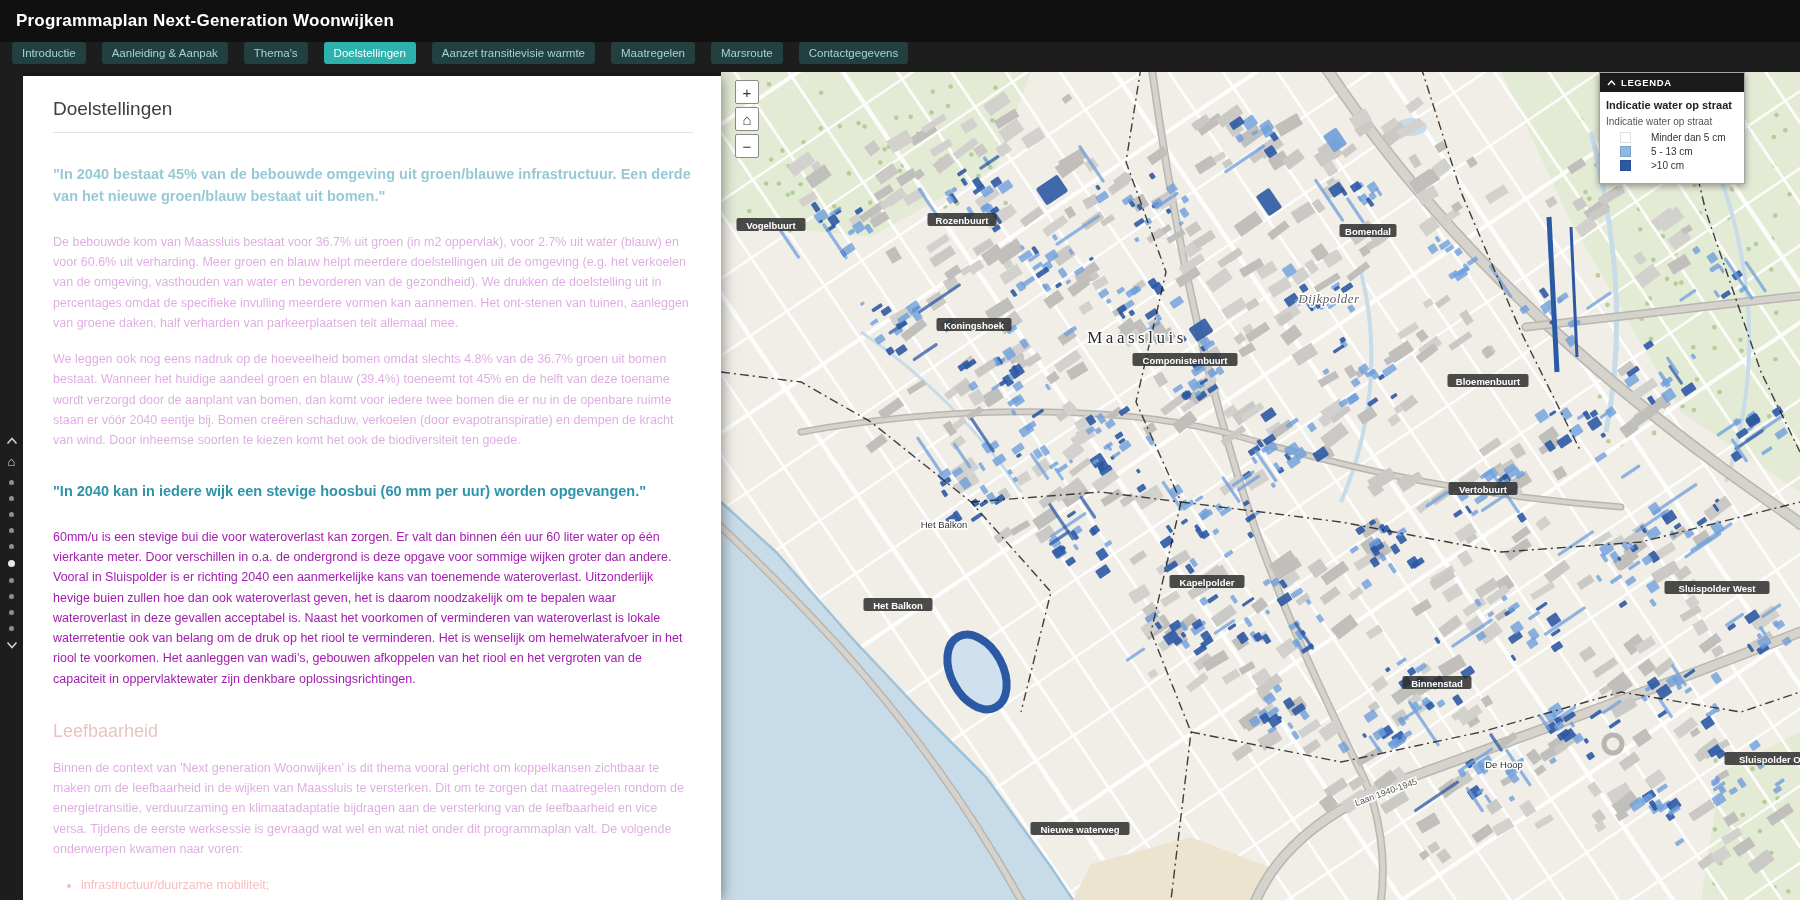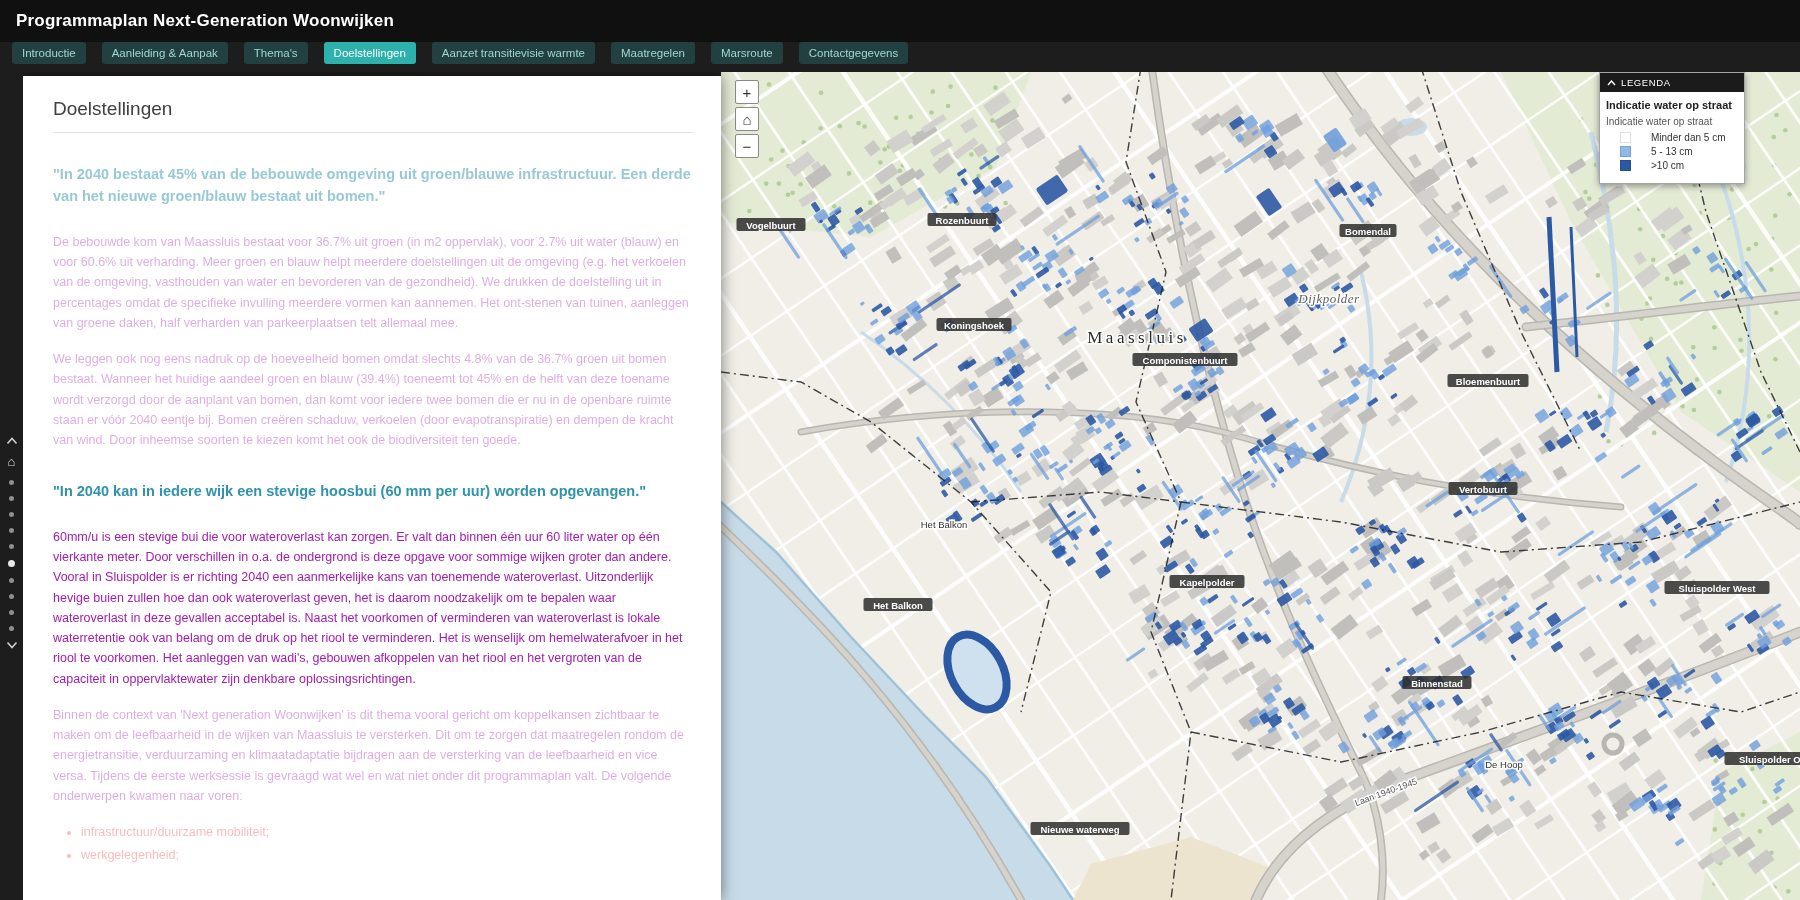--- a/index.html
+++ b/index.html
@@ -45,21 +45,21 @@
   
   .map{position:absolute;left:721px;top:72px;right:0;bottom:0;background:#f0eee7;z-index:10}
   #map-svg{position:absolute;left:0;top:0;width:100%;height:100%}
   .zoomctl{position:absolute;left:14px;top:8px;display:flex;flex-direction:column;gap:3px;z-index:15}
   .zoomctl button{width:24px;height:24px;background:#fff;border:1px solid #8a8a8a;border-radius:2px;
     font-size:15px;color:#333;display:grid;place-items:center;padding:0;cursor:pointer;
     font-family:"Liberation Sans",sans-serif}
   .legend{position:absolute;top:0;right:55px;width:144px;background:#fff;border:1px solid #a5a5a5;
     box-shadow:0 2px 7px rgba(0,0,0,.4);z-index:15}
   .legend-head{background:#1b1b1b;color:#fff;height:19px;display:flex;align-items:center;gap:5px;
-    padding:0 7px;font-size:9.5px;font-weight:normal;letter-spacing:.6px;cursor:pointer}
+    padding:0 7px;font-size:9.5px;font-weight:bold;letter-spacing:.6px;cursor:pointer}
   .legend-body{padding:7px 6px 9px}
   .legend-title{font-size:11px;font-weight:bold;color:#222;margin-bottom:5px}
   .legend-sub{font-size:10px;color:#555;margin-bottom:5px}
   .legend-row{display:flex;align-items:center;gap:20px;margin:3px 0 3px 14px;color:#333;font-size:10px}
   .swatch{width:11px;height:11px;display:inline-block;border:1px solid rgba(0,0,0,.12);box-sizing:border-box}
 </style>
 </head>
 <body>
 
 <header class="topbar">
@@ -101,20 +101,21 @@
   </div>
 </aside>
 
 <section class="panel">
   <h2 class="page-title">Doelstellingen</h2>
   <blockquote class="quote faded">"In 2040 bestaat 45% van de bebouwde omgeving uit groen/blauwe infrastructuur. Een derde van het nieuwe groen/blauw bestaat uit bomen."</blockquote>
   <p class="body-text faded">De bebouwde kom van Maassluis bestaat voor 36.7% uit groen (in m2 oppervlak), voor 2.7% uit water (blauw) en voor 60.6% uit verharding. Meer groen en blauw helpt meerdere doelstellingen uit de omgeving (e.g. het verkoelen van de omgeving, vasthouden van water en bevorderen van de gezondheid). We drukken de doelstelling uit in percentages omdat de specifieke invulling meerdere vormen kan aannemen. Het ont-stenen van tuinen, aanleggen van groene daken, half verharden van parkeerplaatsen telt allemaal mee.</p>
   <p class="body-text faded">We leggen ook nog eens nadruk op de hoeveelheid bomen omdat slechts 4.8% van de 36.7% groen uit bomen bestaat. Wanneer het huidige aandeel groen en blauw (39.4%) toeneemt tot 45% en de helft van deze toename wordt verzorgd door de aanplant van bomen, dan komt voor iedere twee bomen die er nu in de openbare ruimte staan er vóór 2040 eentje bij. Bomen creëren schaduw, verkoelen (door evapotranspiratie) en dempen de kracht van wind. Door inheemse soorten te kiezen komt het ook de biodiversiteit ten goede.</p>
   <blockquote class="quote">"In 2040 kan in iedere wijk een stevige hoosbui (60 mm per uur) worden opgevangen."</blockquote>
   <p class="body-text">60mm/u is een stevige bui die voor wateroverlast kan zorgen. Er valt dan binnen één uur 60 liter water op één vierkante meter. Door verschillen in o.a. de ondergrond is deze opgave voor sommige wijken groter dan andere. Vooral in Sluispolder is er richting 2040 een aanmerkelijke kans van toenemende wateroverlast. Uitzonderlijk hevige buien zullen hoe dan ook wateroverlast geven, het is daarom noodzakelijk om te bepalen waar wateroverlast in deze gevallen acceptabel is. Naast het voorkomen of verminderen van wateroverlast is lokale waterretentie ook van belang om de druk op het riool te verminderen. Het is wenselijk om hemelwaterafvoer in het riool te voorkomen. Het aanleggen van wadi's, gebouwen afkoppelen van het riool en het vergroten van de capaciteit in oppervlaktewater zijn denkbare oplossingsrichtingen.</p>
+  <h3 class="section-title faded">Leefbaarheid</h3>
   <p class="body-text faded">Binnen de context van 'Next generation Woonwijken' is dit thema vooral gericht om koppelkansen zichtbaar te maken om de leefbaarheid in de wijken van Maassluis te versterken. Dit om te zorgen dat maatregelen rondom de energietransitie, verduurzaming en klimaatadaptatie bijdragen aan de versterking van de leefbaarheid en vice versa. Tijdens de eerste werksessie is gevraagd wat wel en wat niet onder dit programmaplan valt. De volgende onderwerpen kwamen naar voren:</p>
   <ul class="topics faded">
     <li>infrastructuur/duurzame mobiliteit;</li>
     <li>werkgelegenheid;</li>
 
   </ul>
 
 </section>
 
 <div class="map">

